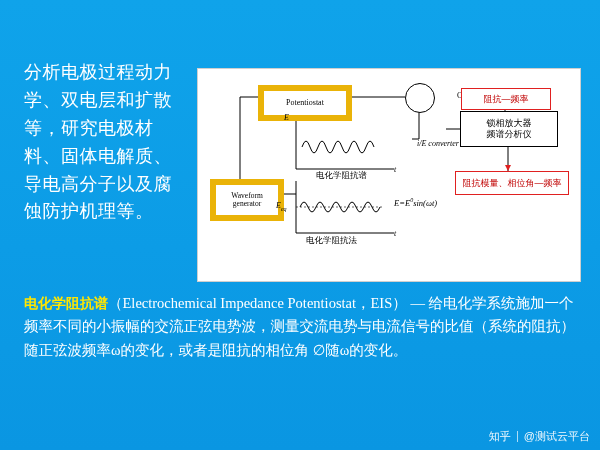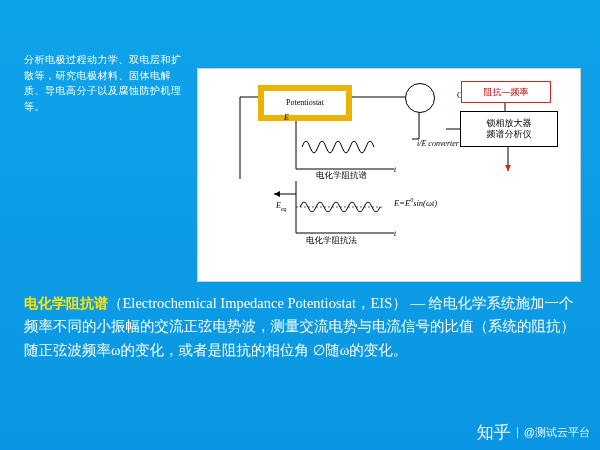--- a/index.html
+++ b/index.html
@@ -9,24 +9,24 @@
     font-family:"Liberation Sans", sans-serif;
     position:relative;
     overflow:hidden;
   }
   .slide{
     position:absolute;inset:0;
     background:linear-gradient(180deg,#0fa3ea 0%, #0c9ce6 55%, #0a96e2 100%);
   }
   
   .left-text{
-    position:absolute;left:24px;top:52px;width:160px;
+    position:absolute;left:24px;top:60px;width:160px;
     color:#ffffff;
-    font-size:10px;line-height:1.55;
-    font-family:Liberation Serif, serif;
+    font-size:18px;line-height:1.55;
+    font-family:Liberation Mono, monospace;
     letter-spacing:0.5px;
   }
   
   .figure{
     position:absolute;left:197px;top:68px;width:382px;height:212px;
     background:#ffffff;
     border:1px solid #cfcfcf;
   }
   .fig-inner{position:absolute;inset:0;}
   
@@ -47,21 +47,21 @@
     position:absolute;left:227px;top:22px;font-size:8px;
     font-family:"Liberation Serif", serif;color:#000;padding-left:32px;
   }
   .redbox{
     position:absolute;border:1.6px solid #e02020;background:#fff;
     color:#c00000;font-size:9px;text-align:center;
     display:flex;align-items:center;justify-content:center;
     font-family:"Liberation Sans", sans-serif;
     line-height:1.2;
   }
-  .rb1{left:263px;top:12px;width:88px;height:20px;}
+  .rb1{left:263px;top:19px;width:88px;height:20px;}
   .rb2{left:257px;top:102px;width:112px;height:22px;}
   .blackbox{
     position:absolute;left:262px;top:42px;width:96px;height:34px;
     border:1px solid #000;background:#fff;color:#000;font-size:9px;
     display:flex;align-items:center;justify-content:center;text-align:center;
     line-height:1.25;font-family:"Liberation Sans", sans-serif;
   }
   .ie-label{
     position:absolute;left:200px;top:70px;font-size:8px;color:#000;
     font-family:"Liberation Serif", serif;font-style:italic;padding-left:19px;
@@ -90,21 +90,21 @@
     font-family:"Liberation Serif", serif;
   }
   .hl{color:#ffe600;font-weight:bold;font-family:"Liberation Sans", sans-serif;font-size:14px;margin-top:40px;}
   .eng{font-family:"Liberation Serif", serif;}
   
   .footer{
     position:absolute;right:10px;bottom:6px;
     display:flex;align-items:center;gap:6px;
     color:#ffffff;font-size:11px;opacity:.95;
   }
-  .zhihu{font-size:17px;color:#fff;}
+  .zhihu{font-size:11px;color:#fff;}
   .divider-bar{width:1px;height:11px;background:rgba(255,255,255,.7);}
   svg{position:absolute;left:0;top:0;}
 </style>
 </head>
 <body>
 
 <div class="slide">
 
   <div class="left-text">分析电极过程动力学、双电层和扩散等，研究电极材料、固体电解质、导电高分子以及腐蚀防护机理等。</div>
 
@@ -141,29 +141,32 @@
         <line x1="104" y1="78" x2="186" y2="66" stroke="#000" stroke-width="0"></line>
 
         <line x1="98" y1="112" x2="98" y2="164" stroke="#000" stroke-width="1"></line>
         <line x1="98" y1="164" x2="196" y2="164" stroke="#000" stroke-width="1"></line>
 
         <path d="M102,138 q4,-10 8,0 t8,0 t8,0 t8,0 t8,0 t8,0 t8,0 t8,0 t8,0 t8,0" fill="none" stroke="#000" stroke-width="1"></path>
         <line x1="98" y1="138" x2="186" y2="138" stroke="#000" stroke-width="0.6" stroke-dasharray="2,2"></line>
       </svg>
 
       <div class="box potentiostat">Potentiostat</div>
+      <div class="box waveform" style="white-space:pre-line;">Waveform
+generator</div>
 
       <div class="cell-circle"></div>
       <div class="cell-label">Cell</div>
 
       <div class="ie-label">i/E converter</div>
 
       <div class="redbox rb1">阻抗—频率</div>
       <div class="blackbox" style="white-space:pre-line;">锁相放大器
 频谱分析仪</div>
+      <div class="redbox rb2">阻抗模量、相位角—频率</div>
 
       <div class="axis-label" style="left:86px;top:44px;">E</div>
       <div class="axis-label" style="left:196px;top:96px;">t</div>
       <div class="cn-label" style="left:118px;top:101px;">电化学阻抗谱</div>
 
       <div class="axis-label" style="left:78px;top:132px;">
         <span>E</span><sub style="font-size:6px;">eq</sub>
       </div>
       <div class="axis-label" style="left:196px;top:160px;">t</div>
       <div class="cn-label" style="left:108px;top:166px;">电化学阻抗法</div>

